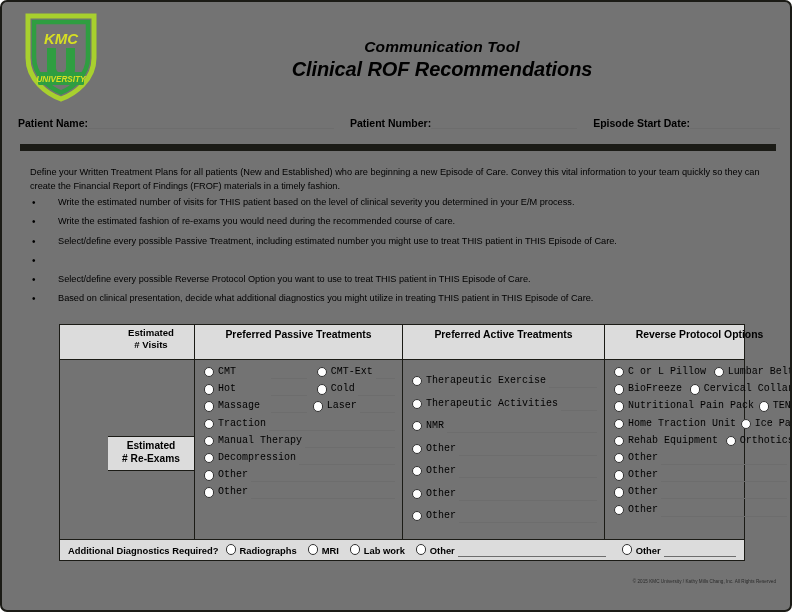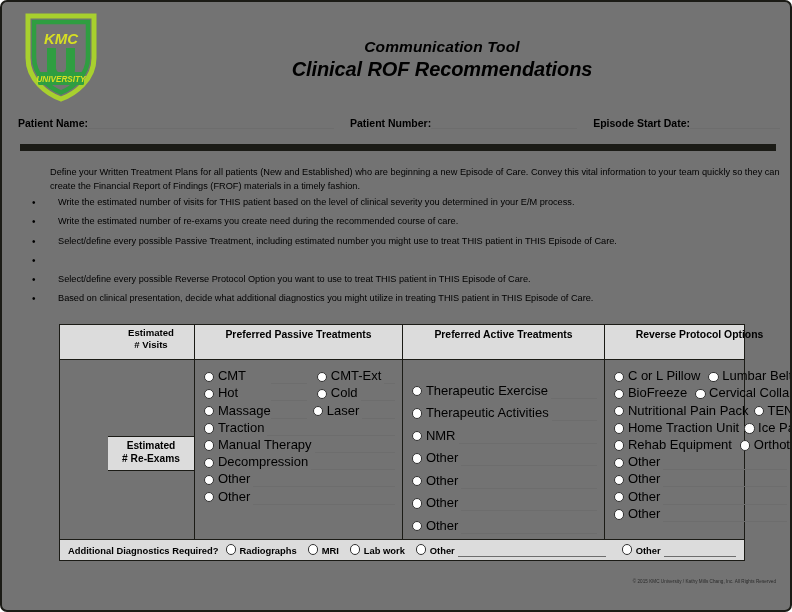--- a/index.html
+++ b/index.html
@@ -89,21 +89,20 @@
   }
 
   
   .intro {
     position: absolute;
     left: 28px;
     top: 163px;
     width: 740px;
     font-size: 9.2px;
     line-height: 1.55;
-    margin-left: 20px;
   }
   .bullets {
     position: absolute;
     left: 30px;
     top: 195px;
     width: 740px;
   }
   .bullet {
     display: flex;
     font-size: 9.2px;
@@ -170,24 +169,24 @@
     text-align: center;
     font-size: 10.2px;
     font-weight: bold;
     line-height: 1.25;
     padding: 3px 0 4px;
   }
 
   
   .orow {
     display: flex;
-    align-items: flex-end;
     height: 17.2px;
-    font-size: 13px;
+    font-size: 10px;
     white-space: nowrap;
+    font-family: Liberation Mono, monospace;
   }
   .radio {
     width: 8.4px;
     height: 8.4px;
     border: 1.1px solid #333;
     border-radius: 50%;
     flex: none;
     margin-bottom: 2.2px;
     margin-right: 3.5px;
     background: #fff;
@@ -273,21 +272,21 @@
 
   <div class="intro">Define your Written Treatment Plans for all patients (New and Established) who are beginning a new Episode of Care. Convey this vital information to your team quickly so they can create the Financial Report of Findings (FROF) materials in a timely fashion.</div>
 
   <div class="bullets">
     <div class="bullet">
       <span class="dot">•</span>
       <span>Write the estimated number of visits for THIS patient based on the level of clinical severity you determined in your E/M process.</span>
     </div>
     <div class="bullet">
       <span class="dot">•</span>
-      <span>Write the estimated number of re-exams you create need during the recommended course of care.</span>
+      <span>Write the estimated fashion of re-exams you would need during the recommended course of care.</span>
     </div>
     <div class="bullet">
       <span class="dot">•</span>
       <span>Select/define every possible Passive Treatment, including estimated number you might use to treat THIS patient in THIS Episode of Care.</span>
     </div>
     <div class="bullet">
       <span class="dot">•</span>
     </div>
     <div class="bullet">
       <span class="dot">•</span>

